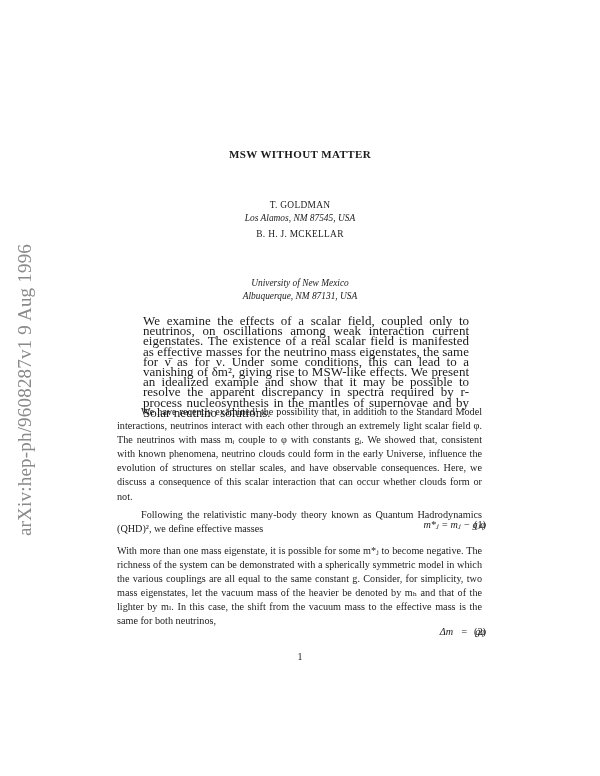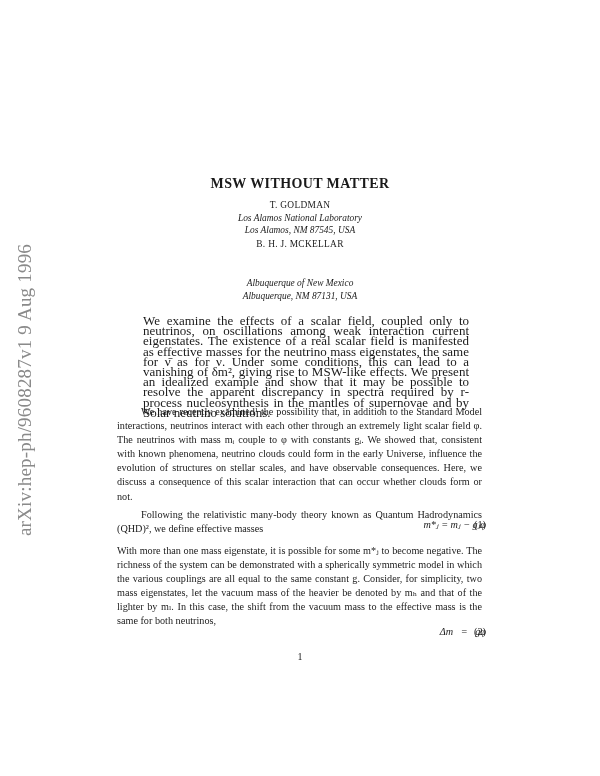--- a/index.html
+++ b/index.html
@@ -2,22 +2,22 @@
 <html><head>
   <meta charset="utf-8">
   <style>
     html, body { margin:0; padding:0; background:#ffffff; }
     body { width:600px; height:776px; position:relative; overflow:hidden;
            font-family:"Liberation Serif", "DejaVu Serif", serif; color:#1a1a1a; }
     .sidebar { position:absolute; left:10px; top:185px; width:30px; height:410px; }
     .sidebar span { position:absolute; left:50%; top:50%; white-space:nowrap;
       transform:translate(-50%,-50%) rotate(-90deg); font-size:19px; color:#8a8a8a;
       letter-spacing:0.2px; }
-    .title { position:absolute; top:176px; left:0; width:600px; text-align:center;
-      font-weight:bold; font-size:14px; letter-spacing:0.4px; }
+    .title { position:absolute; top:148px; left:0; width:600px; text-align:center;
+      font-weight:bold; font-size:11px; letter-spacing:0.4px; }
     .author-block { position:absolute; left:0; width:600px; text-align:center; font-size:9.4px; line-height:12.5px; }
     .author-block .name { letter-spacing:0.3px; }
     .author-block .aff { font-style:italic; }
     .abstract { position:absolute; left:143px; top:316px; width:326px; font-size:13px;
       line-height:10.2px; text-align:justify; }
     .body { position:absolute; left:113px; width:373px; font-size:10.2px; line-height:14.1px; text-align:justify; }
     .body p { margin:4px; text-indent:24px; }
     .body p.noindent { text-indent:0; }
     .eq { position:absolute; left:113px; width:373px; font-size:10.2px; height:14px; }
     .eq .expr { position:absolute; left:0; width:373px; text-align:right; font-style:italic; }
@@ -28,30 +28,29 @@
 <body>
 
 <div class="sidebar">
   <span>arXiv:hep-ph/9608287v1  9 Aug 1996</span>
 </div>
 
 <div class="title">MSW WITHOUT MATTER</div>
 
 <div class="author-block" style="top:199px;">
   <div class="name">T. GOLDMAN</div>
-  <div class="aff">Los Alamos National Laboratory</div>
   <div class="aff">Los Alamos, NM 87545, USA</div>
 </div>
 
-<div class="author-block" style="top:238px;">
+<div class="author-block" style="top:228px;">
   <div class="name">B. H. J. MCKELLAR</div>
 </div>
 
 <div class="author-block" style="top:277px;">
-  <div class="aff">Albuquerque of New Mexico</div>
+  <div class="aff">University of New Mexico</div>
   <div class="aff">Albuquerque, NM 87131, USA</div>
 </div>
 
 <div class="abstract">We examine the effects of a scalar field, coupled only to neutrinos, on oscillations among weak interaction current eigenstates. The existence of a real scalar field is manifested as effective masses for the neutrino mass eigenstates, the same for ν̄ as for ν. Under some conditions, this can lead to a vanishing of δm², giving rise to MSW-like effects. We present an idealized example and show that it may be possible to resolve the apparent discrepancy in spectra required by r-process nucleosynthesis in the mantles of supernovae and by Solar neutrino solutions.</div>
 
 <div class="body" style="top:401px;">
   <p>We have recently examined¹ the possibility that, in addition to the Standard Model interactions, neutrinos interact with each other through an extremely light scalar field φ. The neutrinos with mass mᵢ couple to φ with constants gᵢ. We showed that, consistent with known phenomena, neutrino clouds could form in the early Universe, influence the evolution of structures on stellar scales, and have observable consequences. Here, we discuss a consequence of this scalar interaction that can occur whether clouds form or not.</p>
   <p>Following the relativistic many-body theory known as Quantum Hadrodynamics (QHD)², we define effective masses</p>
 </div>
 

